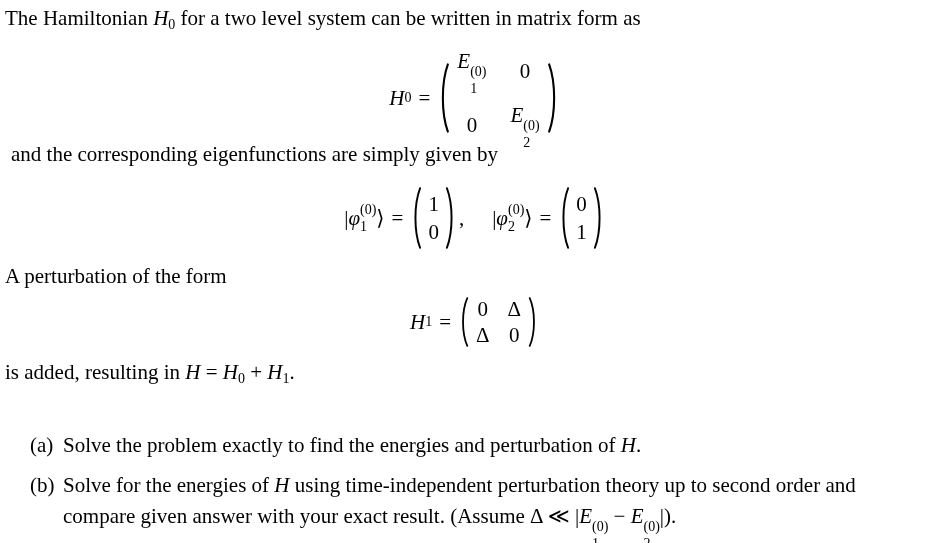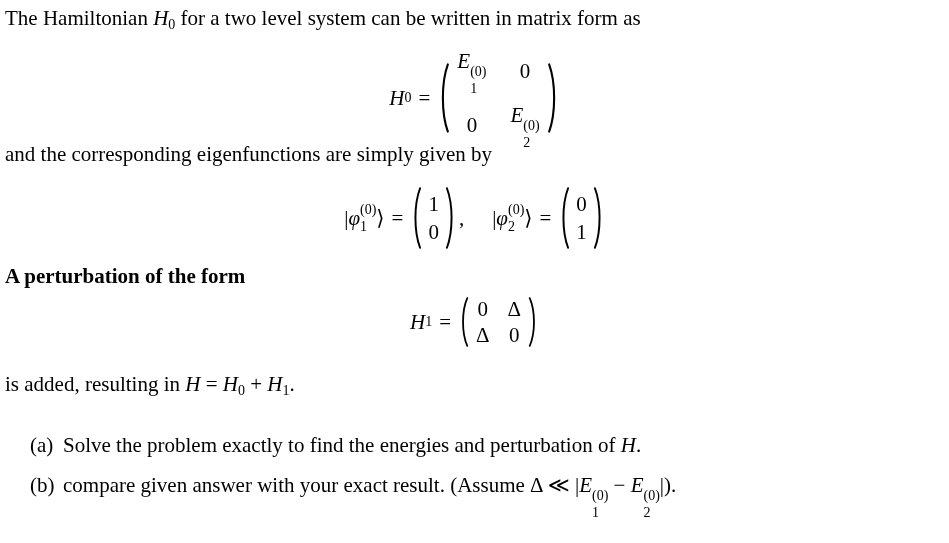--- a/index.html
+++ b/index.html
@@ -112,21 +112,21 @@
               <span>(0)</span>
               <span>2</span>
             </span></span>
       </span>
       <svg class="paren" width="14" height="70" viewBox="0 0 20 100" preserveAspectRatio="none" aria-hidden="true">
           <path d="M4.5 2 C14 28 14 72 4.5 98" stroke-width="3"></path>
         </svg>
     </span>
   </div>
 
-  <div class="tline" style="top:142px;">and the corresponding eigenfunctions are simply given by</div>
+  <div class="tline" style="top:142px;margin-left:6px;">and the corresponding eigenfunctions are simply given by</div>
 
   <div class="eqline" style="top:186px; height:64px;">
     <span>|</span>
       <span class="mi">φ</span>
       <span class="ss">
         <span>(0)</span>
         <span>1</span>
       </span>
       <span>⟩</span>
     <span class="rel">=</span>
@@ -158,21 +158,21 @@
       <span class="cvec">
           <span>0</span>
           <span>1</span>
         </span>
       <svg class="paren" width="13" height="62" viewBox="0 0 20 100" preserveAspectRatio="none" aria-hidden="true">
           <path d="M4.5 2 C14 28 14 72 4.5 98" stroke-width="3"></path>
         </svg>
     </span>
   </div>
 
-  <div class="tline" style="top:264px;font-weight:bold;">A perturbation of the form</div>
+  <div class="tline" style="top:264px;">A perturbation of the form</div>
 
   <div class="eqline" style="top:295px; height:54px;">
     <span class="mi">H</span>
       <span class="sb">1</span>
     <span class="rel">=</span>
     <span class="pmat">
       <svg class="paren" width="12" height="50" viewBox="0 0 20 100" preserveAspectRatio="none" aria-hidden="true">
           <path d="M15.5 2 C6 28 6 72 15.5 98" stroke-width="3"></path>
         </svg>
       <span class="mgrid-plain">
@@ -180,34 +180,37 @@
         <span class="pcell">Δ</span>
         <span class="pcell">Δ</span>
         <span class="pcell">0</span>
       </span>
       <svg class="paren" width="12" height="50" viewBox="0 0 20 100" preserveAspectRatio="none" aria-hidden="true">
           <path d="M4.5 2 C14 28 14 72 4.5 98" stroke-width="3"></path>
         </svg>
     </span>
   </div>
 
-  <div class="tline" style="top:372px;text-align:center;">
+  <div class="tline" style="top:360px;text-align:center;">
     <span>is added, resulting in </span><span class="mi">H</span><span> = </span><span class="mi">H</span><span class="sb">0</span><span> + </span><span class="mi">H</span><span class="sb">1</span><span>.</span>
   </div>
 
   <div class="item" style="top:433px;">
     <span class="item-label">(a)</span>
     <span class="aline">
       <span>Solve the problem exactly to find the energies and perturbation of </span><span class="mi">H</span><span>.</span>
     </span>
   </div>
 
   <div class="item" style="top:470px;">
     <span class="item-label" style="line-height:31px;">(b)</span>
     <span>
+      <span class="bline" style="display:block;">
+        <span>Solve for the energies of </span><span class="mi">H</span><span> using time-independent perturbation theory up to second order and</span>
+      </span>
       <span class="bline" style="display:block;">
         <span>compare given answer with your exact result. (Assume </span><span>Δ</span><span> ≪ </span><span>|</span><span class="mi">E</span><span class="ss">
             <span>(0)</span>
             <span>1</span>
           </span><span> − </span><span class="mi">E</span><span class="ss">
             <span>(0)</span>
             <span>2</span>
           </span><span>|).</span>
       </span>
     </span>

